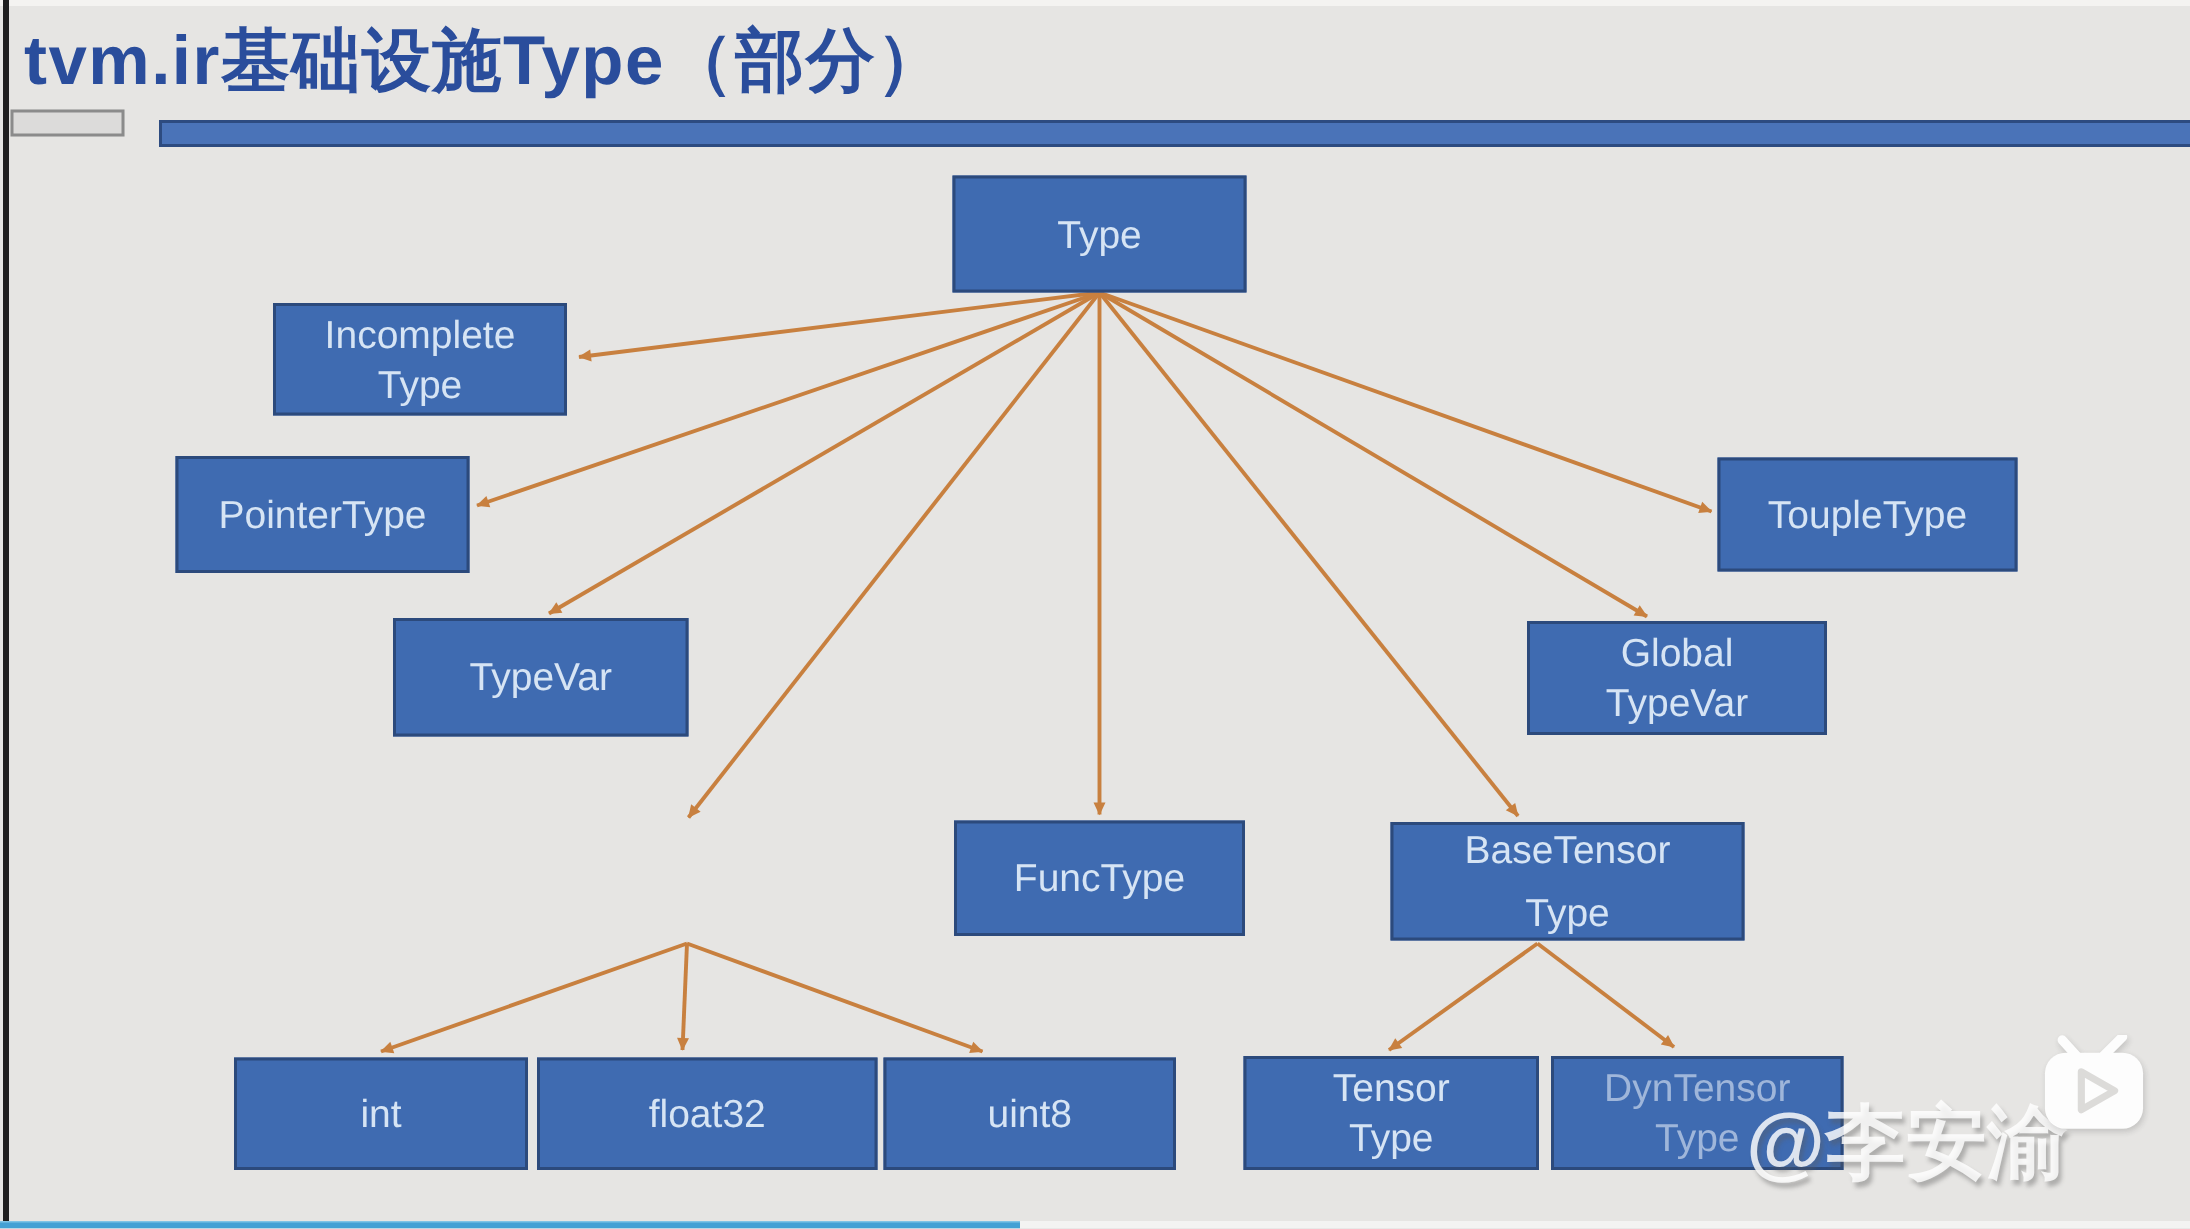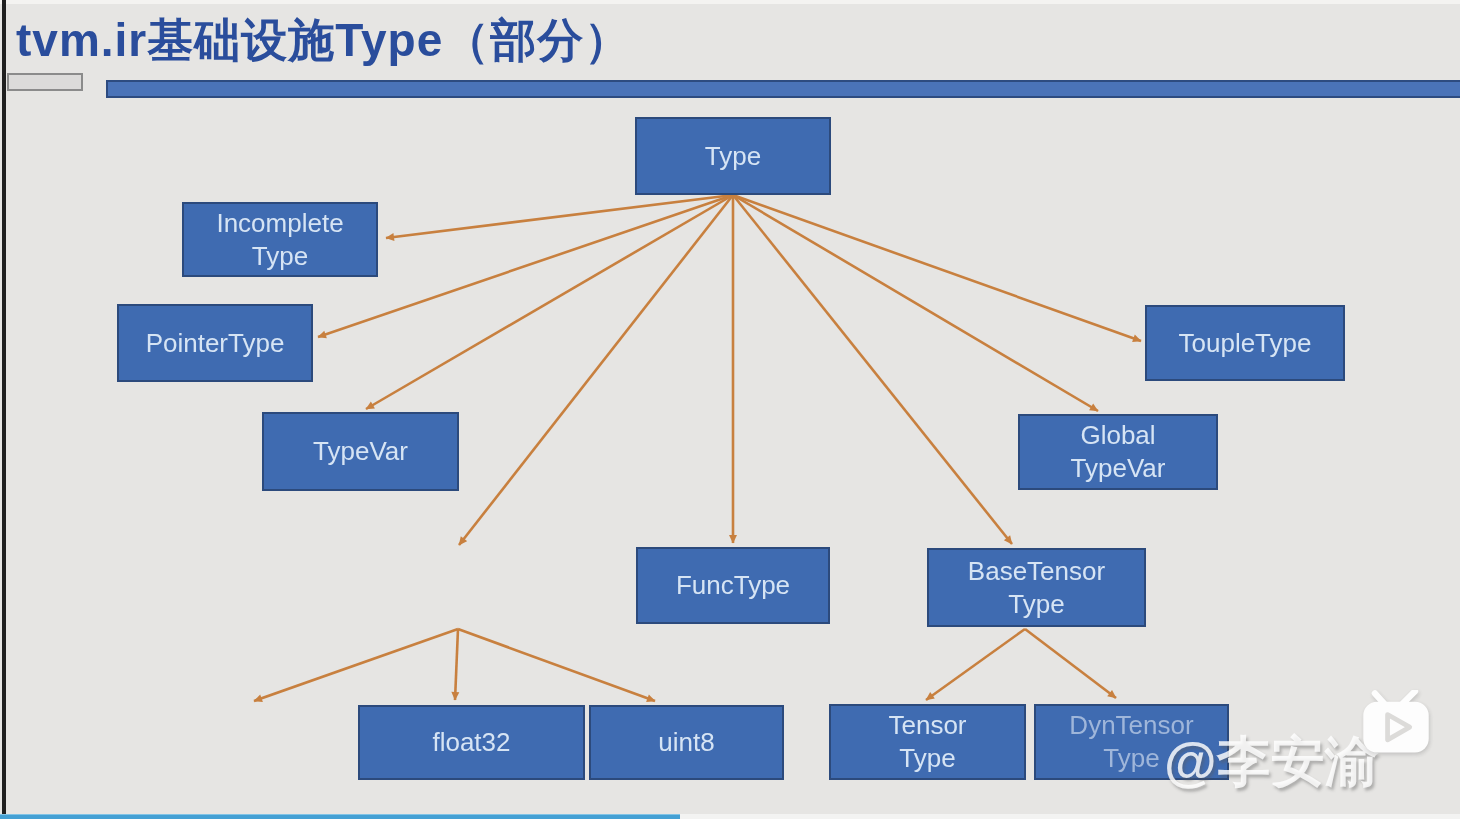--- a/index.html
+++ b/index.html
@@ -130,30 +130,33 @@
     </div>
     <div class="node" style="left: 117px; top: 304px; width: 196px; height: 78px;">
       <div>PointerType</div>
     </div>
     <div class="node" style="left: 262px; top: 412px; width: 197px; height: 79px;">
       <div>TypeVar</div>
     </div>
     <div class="node" style="left: 636px; top: 547px; width: 194px; height: 77px;">
       <div>FuncType</div>
     </div>
-    <div class="node" style="left: 927px; top: 548px; width: 219px; height: 79px;">
+    <div class="node" style="left: 927px; top: 548px; width: 236px; height: 79px; justify-content: space-between;">
       <div>BaseTensor</div>
       <div>Type</div>
     </div>
     <div class="node" style="left: 1018px; top: 414px; width: 200px; height: 76px;">
       <div>Global</div>
       <div>TypeVar</div>
     </div>
     <div class="node" style="left: 1145px; top: 305px; width: 200px; height: 76px;">
       <div>ToupleType</div>
+    </div>
+    <div class="node" style="left: 156px; top: 705px; width: 196px; height: 75px;">
+      <div>int</div>
     </div>
     <div class="node" style="left: 358px; top: 705px; width: 227px; height: 75px;">
       <div>float32</div>
     </div>
     <div class="node" style="left: 560px; top: 705px; width: 195px; height: 75px; margin-left: 29px;">
       <div>uint8</div>
     </div>
     <div class="node" style="left: 829px; top: 704px; width: 197px; height: 76px;">
       <div>Tensor</div>
       <div>Type</div>

